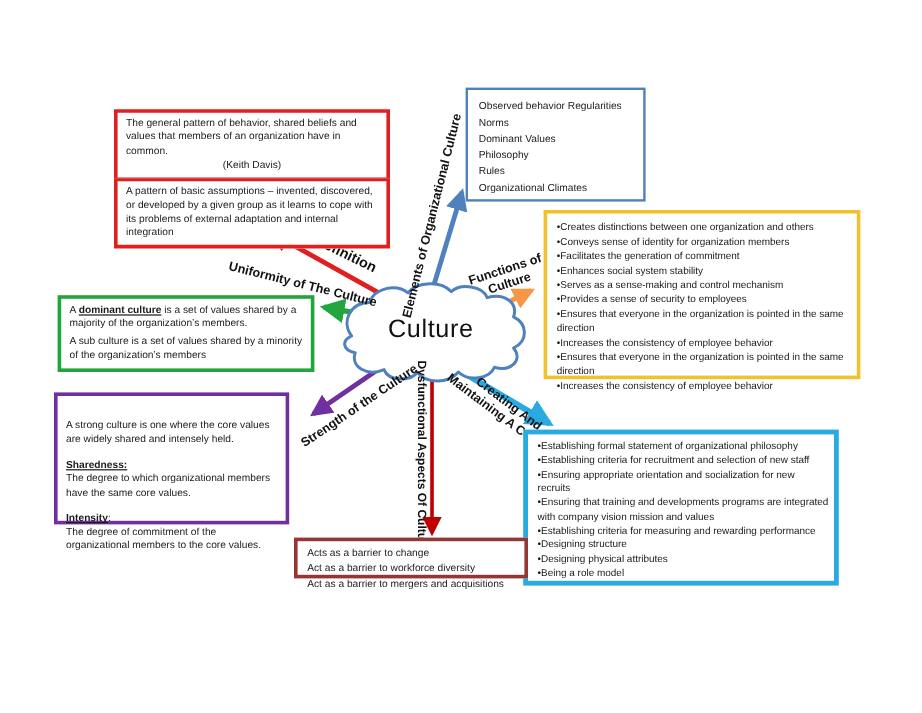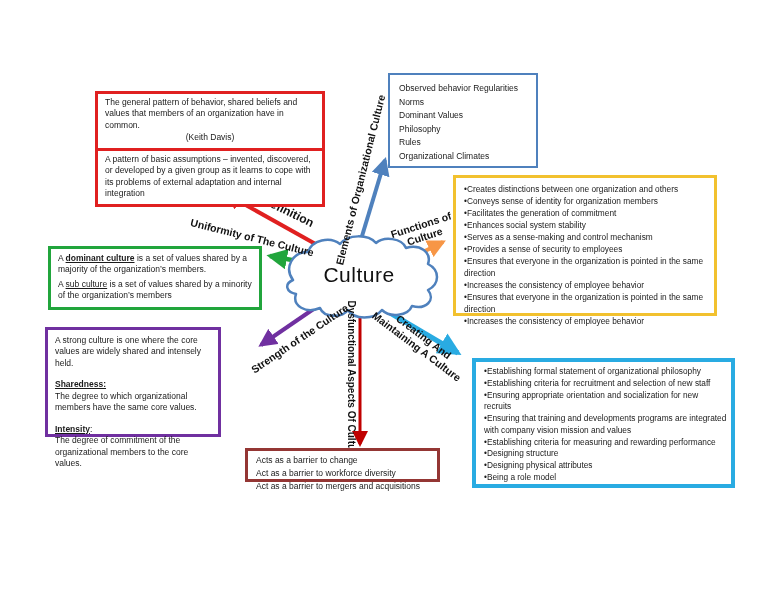--- a/index.html
+++ b/index.html
@@ -18,31 +18,31 @@
 
   
   .blue-box{left:388px;top:73px;width:150px;height:95px;border:2px solid #4f81bd;padding:7px 4px 4px 9px;}
   .blue-box .item{line-height:1.6;}
 
   
   .yellow-box{left:453px;top:175px;width:264px;height:141px;border:3px solid #f2c12e;padding:5px 4px 4px 8px;font-size:8.3px;}
   .yellow-box .item{line-height:1.45;}
 
   
-  .cyan-box{left:472px;top:358px;width:263px;height:130px;border:4px solid #29abe2;padding:4px 4px 4px 8px;font-size:8.3px;}
+  .cyan-box{left:436px;top:358px;width:263px;height:130px;border:4px solid #29abe2;padding:4px 4px 4px 8px;font-size:8.3px;}
   .cyan-box .item{line-height:1.42;}
 
   
   .green-box{left:48px;top:246px;width:214px;height:64px;border:3px solid #21a53c;padding:4px 7px;}
   .green-box p{margin:0 0 3px 0;}
   .term-bold{font-weight:bold;text-decoration:underline;}
-  .term-underline{text-decoration:underline;}
-
-  
-  .purple-box{left:45px;top:327px;width:176px;height:110px;border:3px solid #7030a0;padding:5px 7px;}
+  .term-underline{}
+
+  
+  .purple-box{left:45px;top:327px;width:196px;height:110px;border:3px solid #7030a0;padding:19px 7px;}
   .purple-box p{margin:0;}
   .purple-box .gap{margin-top:10px;}
   .subhead{font-weight:bold;text-decoration:underline;}
 
   
   .darkred-box{left:245px;top:448px;width:195px;height:34px;border:3px solid #943634;padding:3px 8px;}
   .darkred-box .item{line-height:1.55;}
 
   
   .cloud-label{

